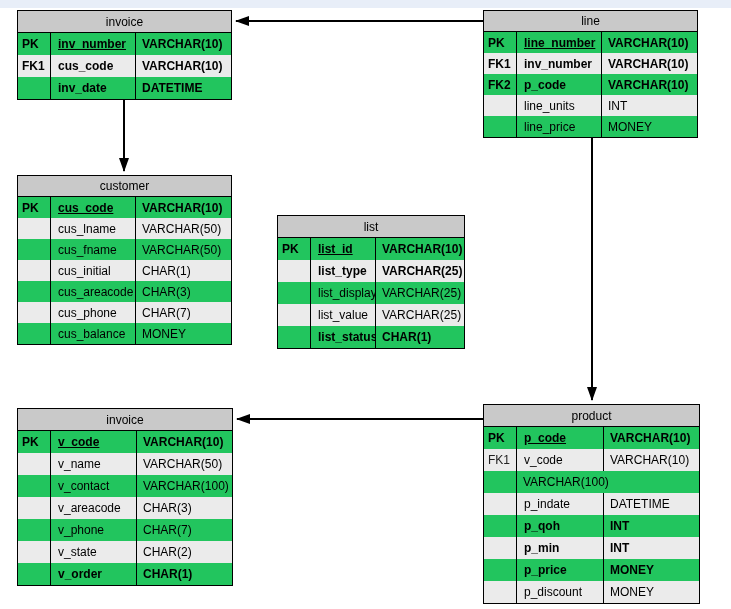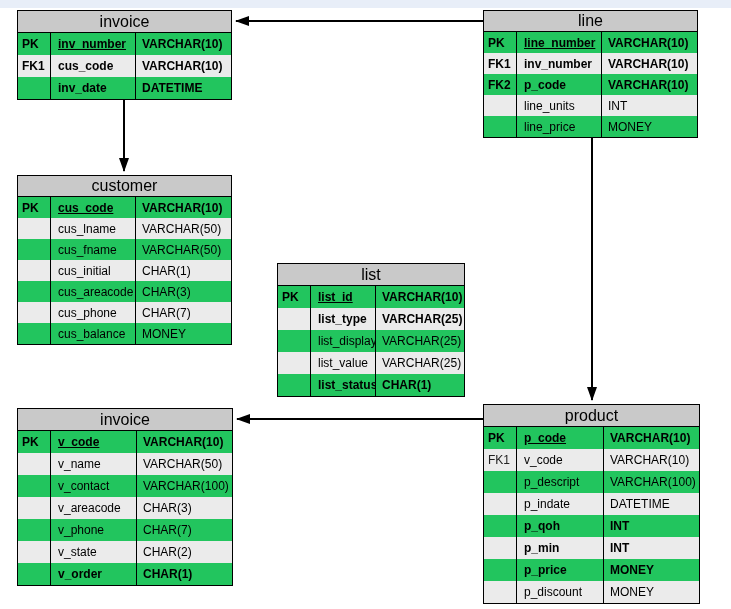--- a/index.html
+++ b/index.html
@@ -30,21 +30,21 @@
     border: 1px solid #000;
     box-sizing: border-box;
     --rh: 22px;
   }
   .etable.rh21 { --rh: 21px; }
   .thead {
     height: var(--rh);
     background: #c9c9c9;
     border-bottom: 1px solid #000;
     display: flex; align-items: center; justify-content: center;
-    font-size: 16px;
+    font-size: 12px;
     box-sizing: border-box;
   }
   .trow {
     display: flex;
     height: var(--rh);
     font-size: 12px;
     background: #22c55e;
   }
   .trow.alt { background: #ebebeb; }
   .cell {
@@ -172,21 +172,21 @@
       <span class="cell name">cus_phone</span>
       <span class="cell type">CHAR(7)</span>
     </div>
     <div class="trow">
       <span class="cell key"></span>
       <span class="cell name">cus_balance</span>
       <span class="cell type">MONEY</span>
     </div>
   </div>
 
-  <div class="etable narrowtype" style="left:277px; top:215px; width:188px;margin-top:48px;">
+  <div class="etable narrowtype" style="left:277px; top:215px; width:188px;">
     <div class="thead">list</div>
     <div class="trow">
       <span class="cell key">PK</span>
       <span class="cell name bold pk">list_id</span>
       <span class="cell type bold">VARCHAR(10)</span>
     </div>
     <div class="trow alt">
       <span class="cell key"></span>
       <span class="cell name bold">list_type</span>
       <span class="cell type bold">VARCHAR(25)</span>
@@ -254,21 +254,20 @@
       <span class="cell name bold pk">p_code</span>
       <span class="cell type bold">VARCHAR(10)</span>
     </div>
     <div class="trow alt">
       <span class="cell key reg">FK1</span>
       <span class="cell name">v_code</span>
       <span class="cell type">VARCHAR(10)</span>
     </div>
     <div class="trow">
       <span class="cell key"></span>
-      <span class="cell name">p_descript</span>
       <span class="cell type">VARCHAR(100)</span>
     </div>
     <div class="trow alt">
       <span class="cell key"></span>
       <span class="cell name">p_indate</span>
       <span class="cell type">DATETIME</span>
     </div>
     <div class="trow">
       <span class="cell key"></span>
       <span class="cell name bold">p_qoh</span>

